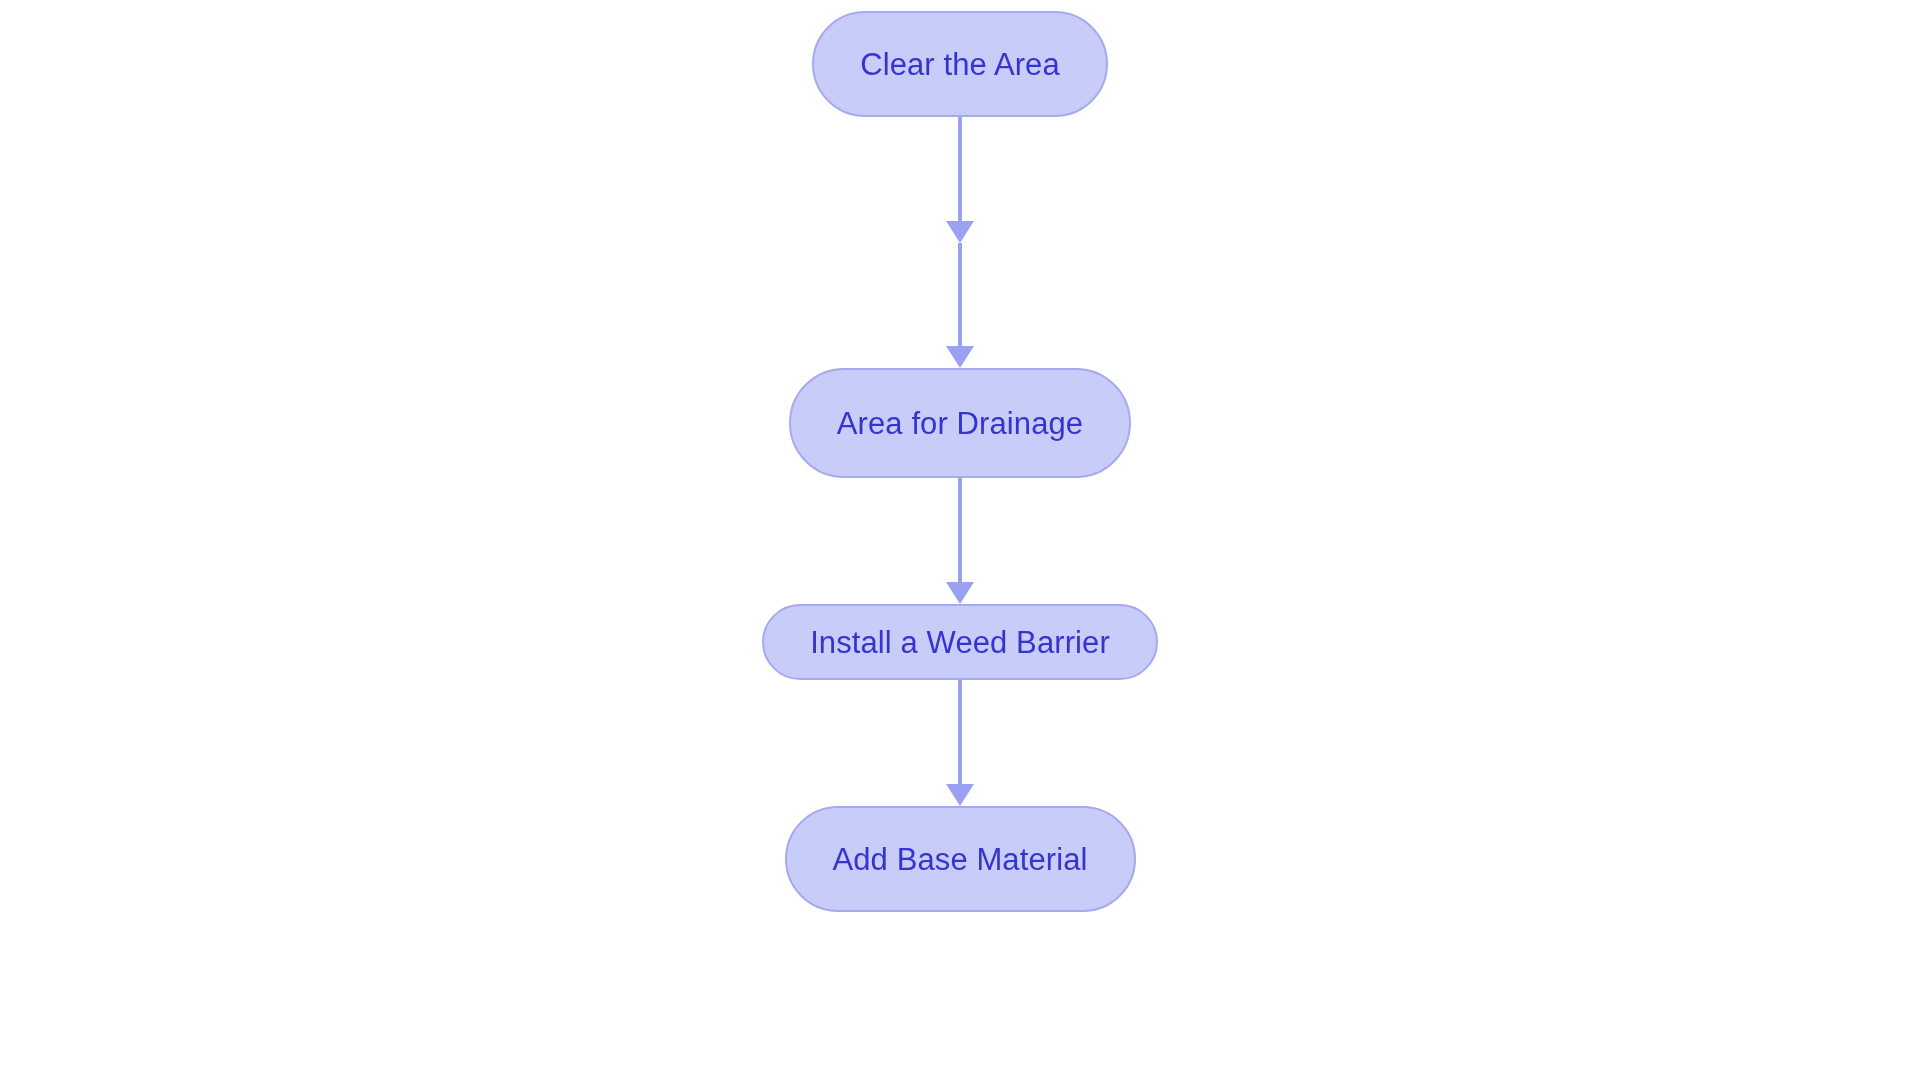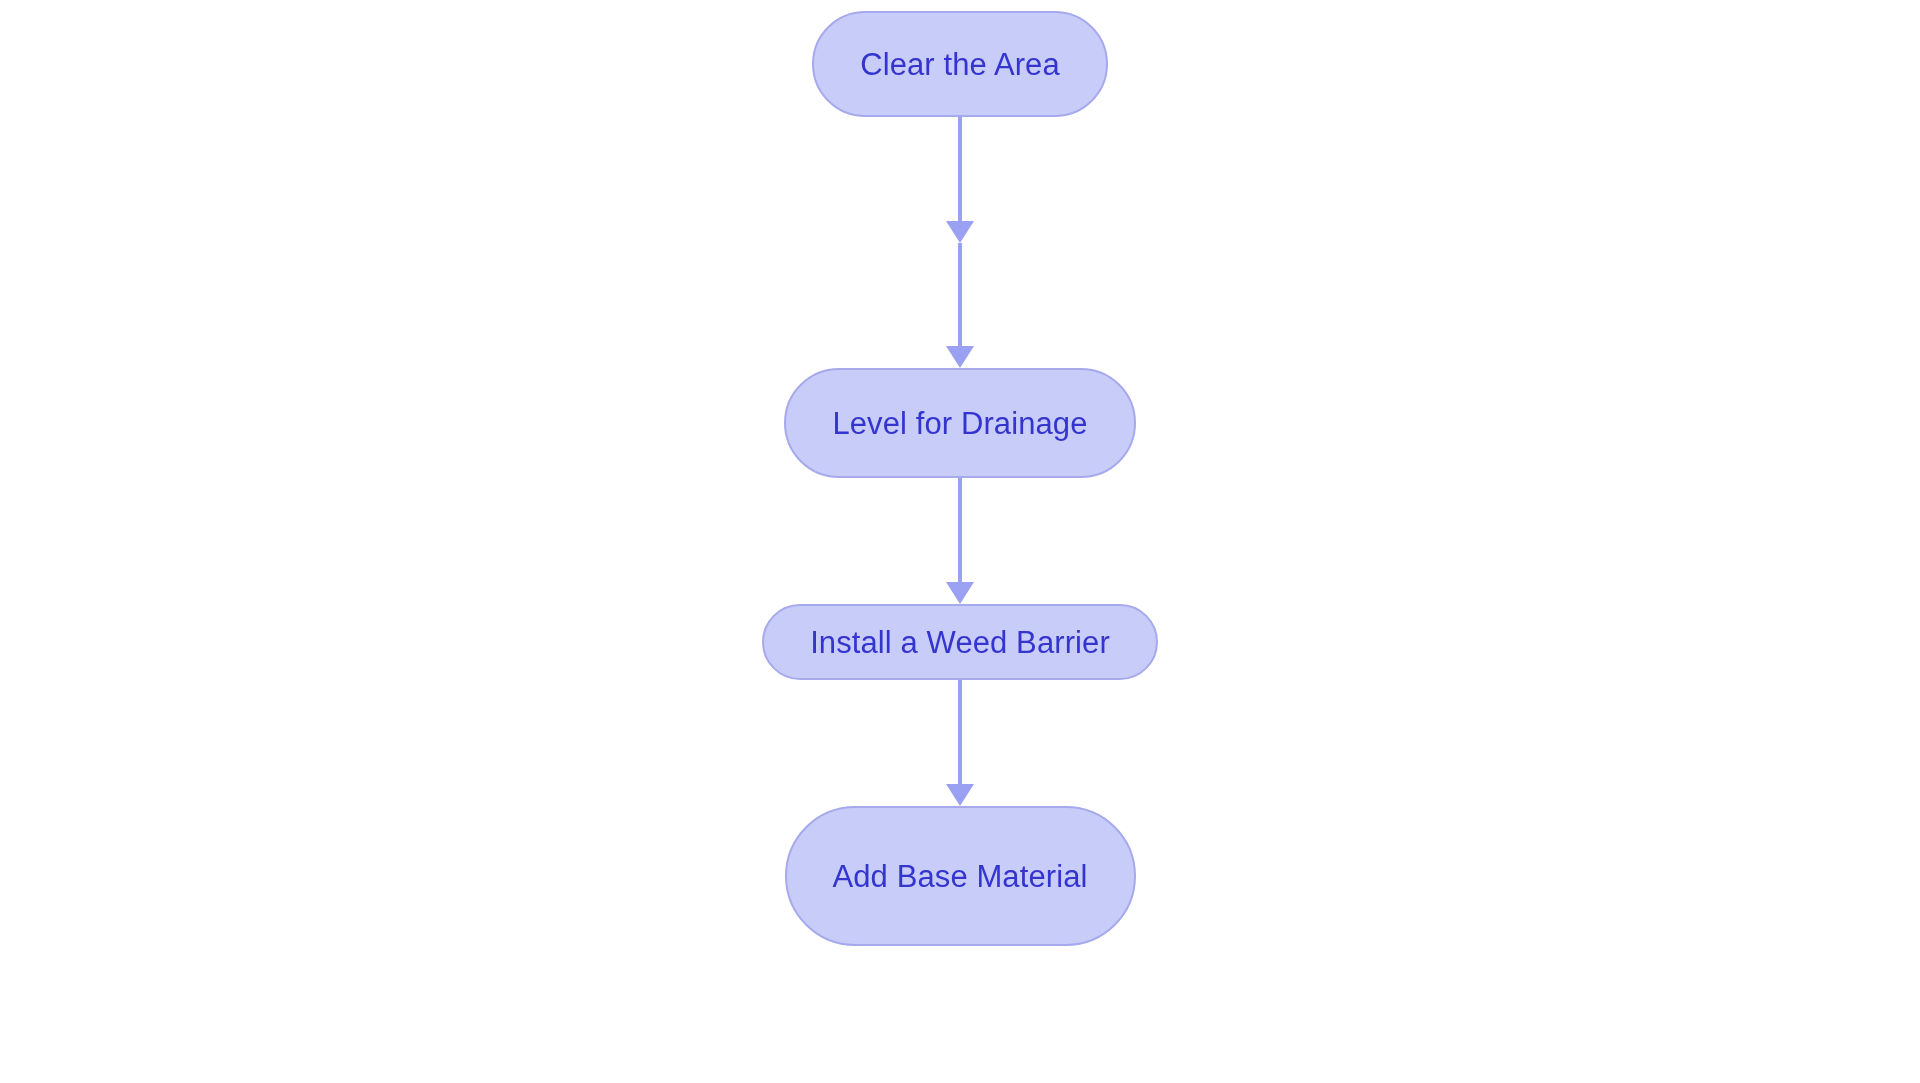--- a/index.html
+++ b/index.html
@@ -49,21 +49,21 @@
     justify-content: flex-start;
     white-space: nowrap;
     padding: 16px 46px;
     user-select: none;
   }
 
   .node-1 { height: 106px; margin-top: 11px; }
   .node-2 { height: 113px; }
   .node-3 { height: 110px; }
   .node-4 { height: 76px; }
-  .node-5 { height: 140px; }
+  .node-5 { height: 106px; }
 
   
   .connector {
     position: relative;
     width: 30px;
     display: flex;
     flex-direction: column;
     align-items: center;
     justify-content: flex-start;
   }
@@ -101,21 +101,21 @@
       <div class="head"></div>
     </div>
 
 
     <div class="connector conn-2">
       <div class="stem"></div>
       <div class="head"></div>
     </div>
 
     <div class="node node-3">
-      <span>Level for Drainage</span>
+      <span>Area for Drainage</span>
     </div>
 
     <div class="connector conn-3">
       <div class="stem"></div>
       <div class="head"></div>
     </div>
 
     <div class="node node-4">
       <span>Install a Weed Barrier</span>
     </div>

